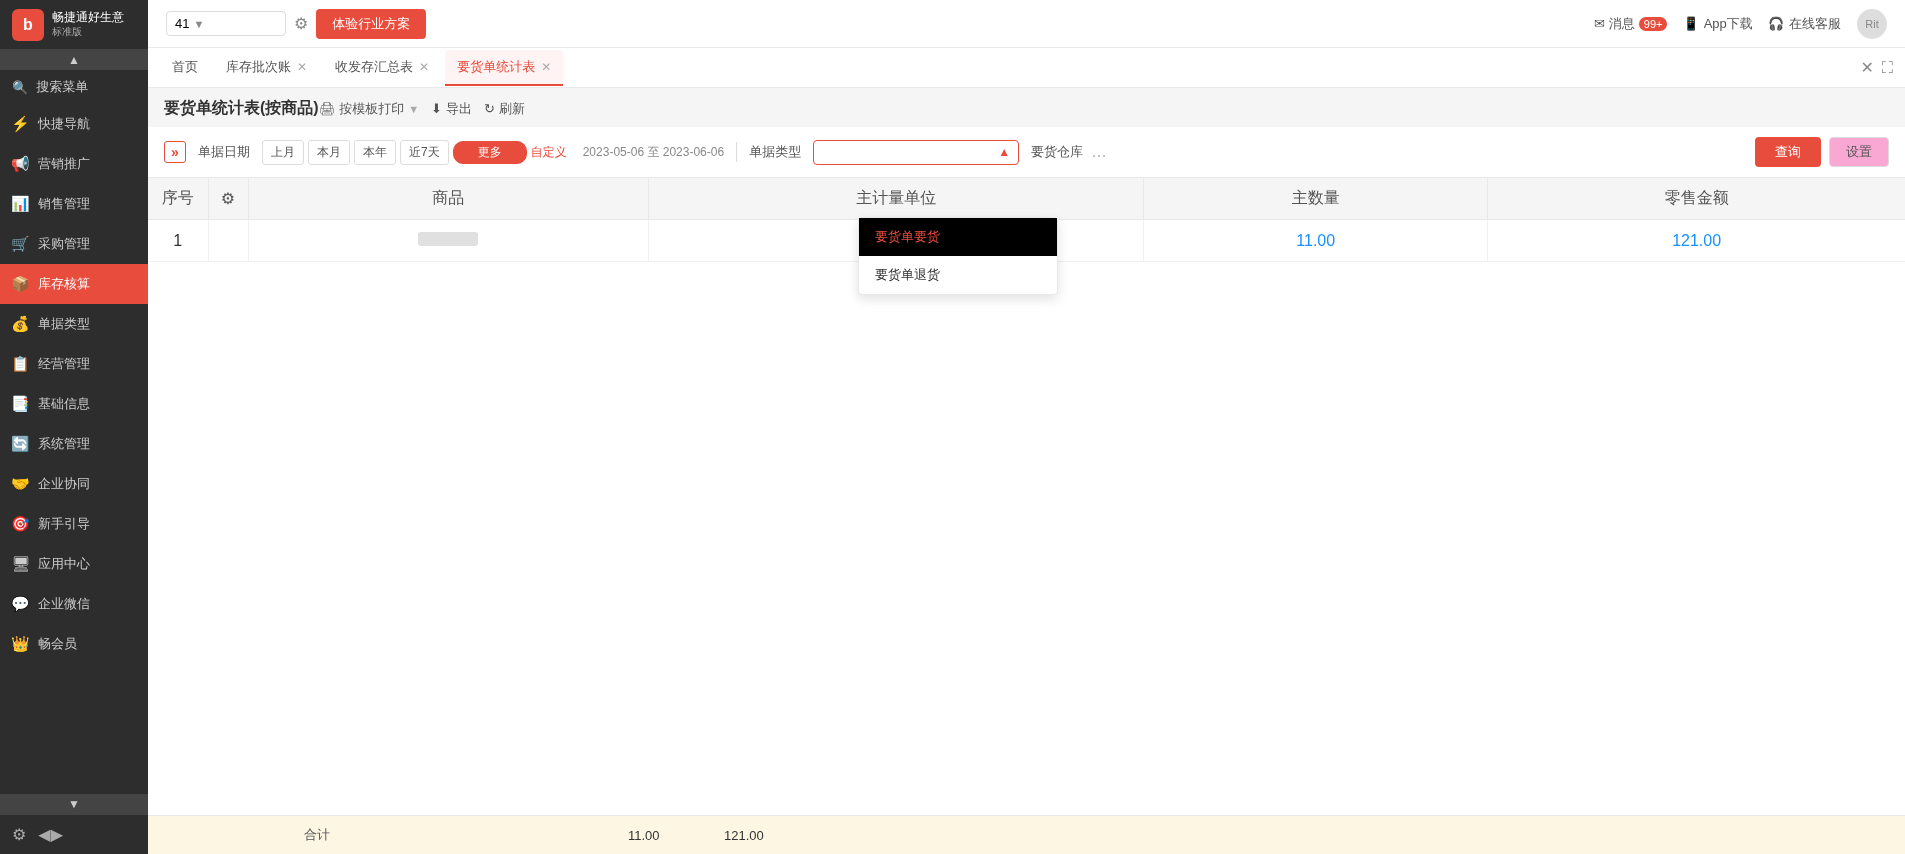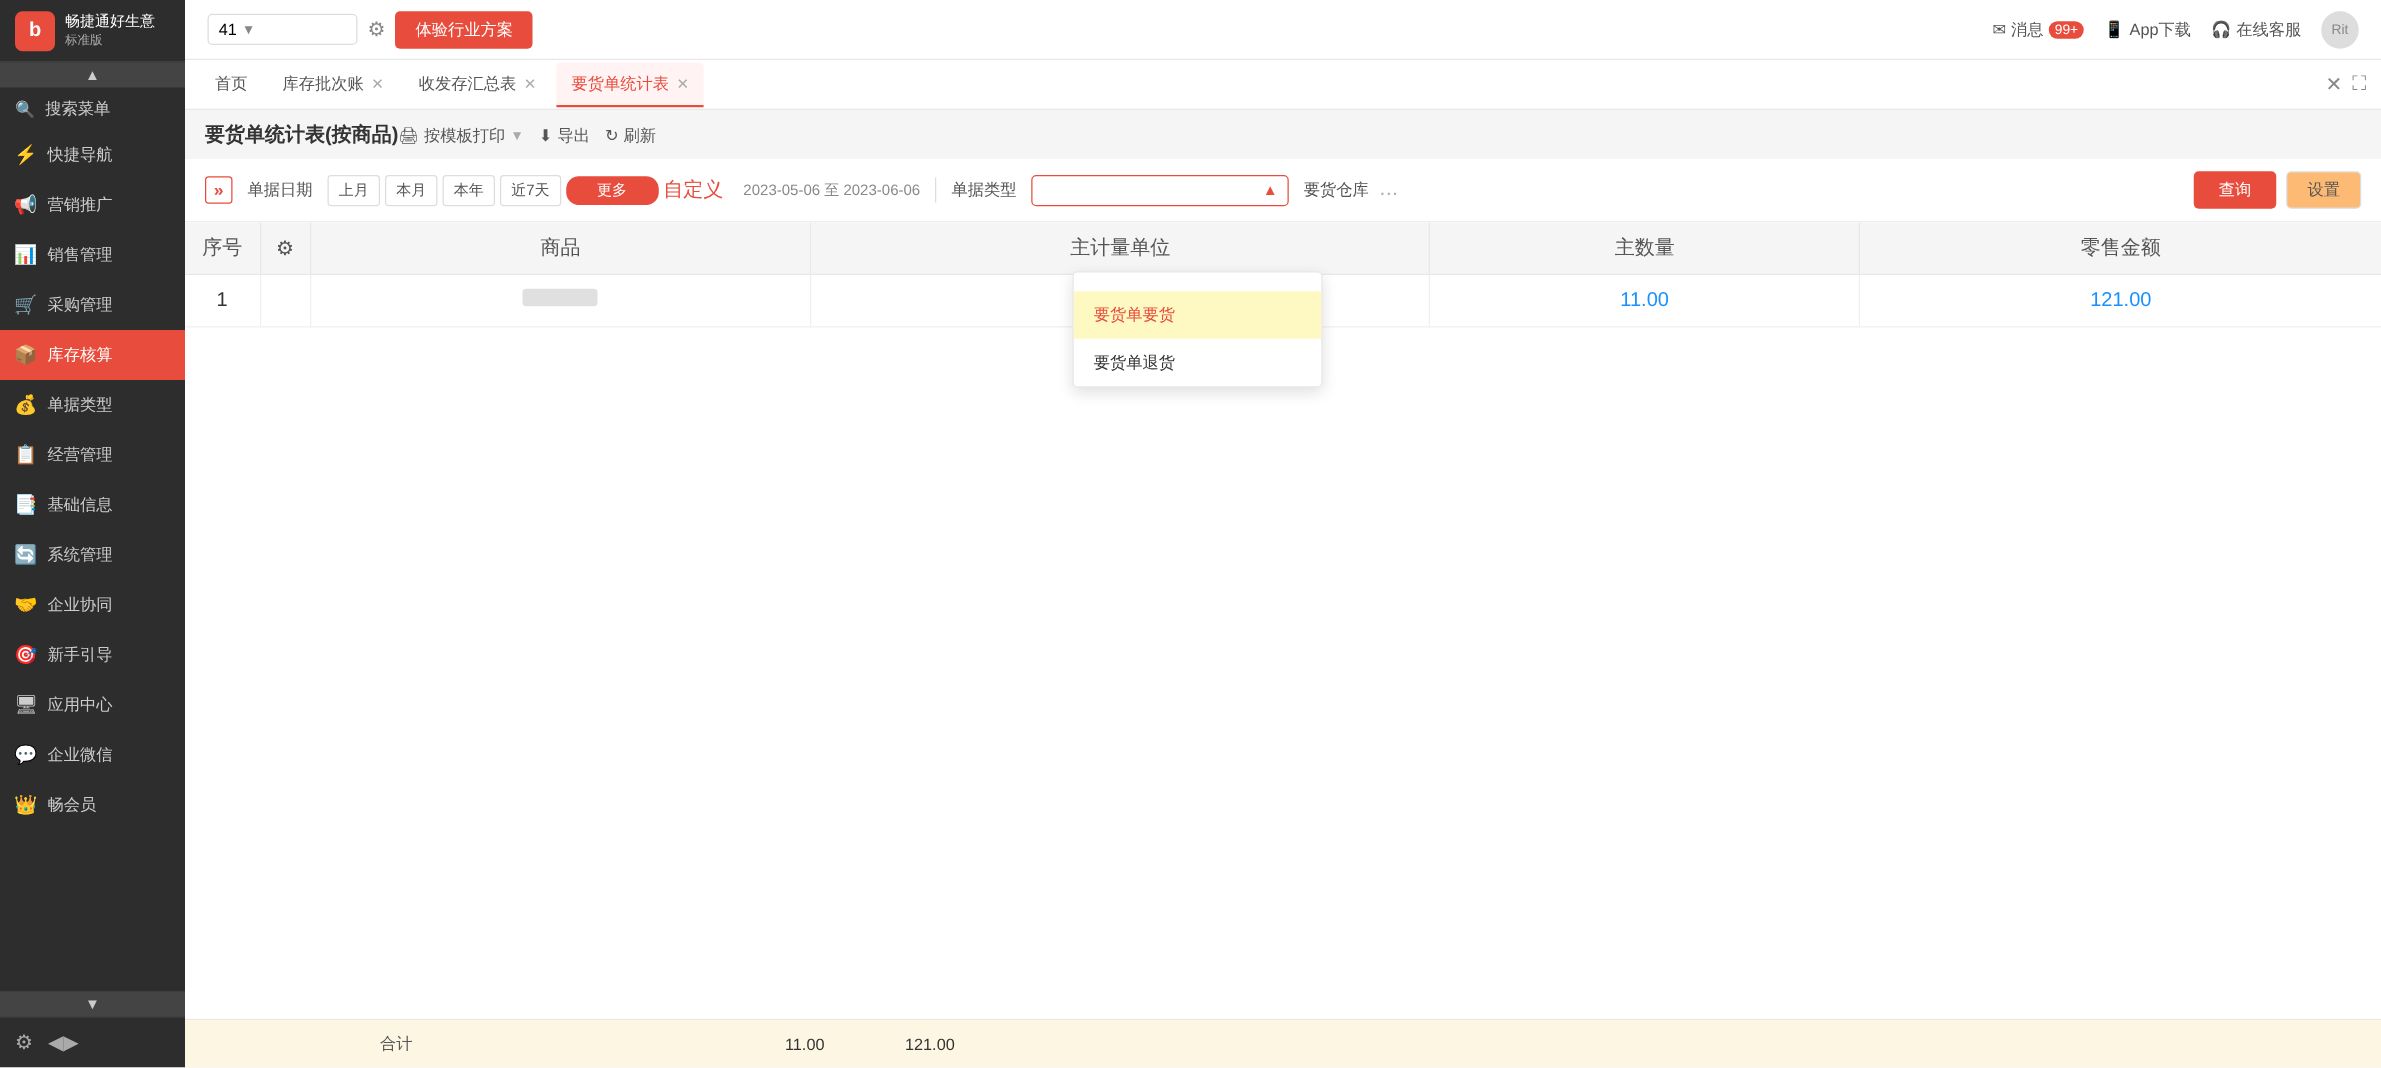--- a/index.html
+++ b/index.html
@@ -247,21 +247,21 @@
       font-size: 12px;
       color: #555;
       background: #fff;
     }
     .filter-date-btn.more {
       background: #e74c3c; color: white; border-color: #e74c3c;
       border-radius: 10px; padding: 2px 24px;
     }
     .filter-date-custom {
       border: none; background: none;
-      font-size: 16px; color: #e74c3c; cursor: pointer;
+      font-size: 12px; color: #e74c3c; cursor: pointer;
     }
     .filter-date-range {
       font-size: 12px; color: #888; margin-left: 4px;
     }
     .filter-divider { width: 1px; height: 20px; background: #ddd; flex-shrink: 0; }
     .filter-type-label { font-size: 13px; color: #555; }
     .filter-type-select {
       border: 1px solid #e74c3c;
       border-radius: 4px;
       padding: 4px 8px;
@@ -283,21 +283,21 @@
     .btn-query {
       background: #e74c3c;
       color: white;
       border: none;
       padding: 6px 20px;
       border-radius: 4px;
       cursor: pointer;
       font-size: 13px;
     }
     .btn-setting {
-      background: #fdba74;
+      background: #f9a8d4;
       color: #555;
       border: 1px solid #ddd;
       padding: 5px 16px;
       border-radius: 4px;
       cursor: pointer;
       font-size: 13px;
     }
 
     
     .dropdown-overlay {
@@ -308,21 +308,21 @@
       box-shadow: 0 4px 12px rgba(0,0,0,0.12);
       z-index: 100;
       min-width: 200px;
     }
     .dropdown-item {
       padding: 10px 16px;
       cursor: pointer;
       font-size: 13px;
       color: #333;
     }
-    .dropdown-item.selected { background: #fef9c3; color: #e74c3c; margin-top: 15px; }
+    .dropdown-item.selected { background: #000000; color: #e74c3c; }
 
     
     .table-wrapper {
       flex: 1;
       background: #fff;
       overflow: auto;
       position: relative;
     }
     .data-table {
       width: 100%;

